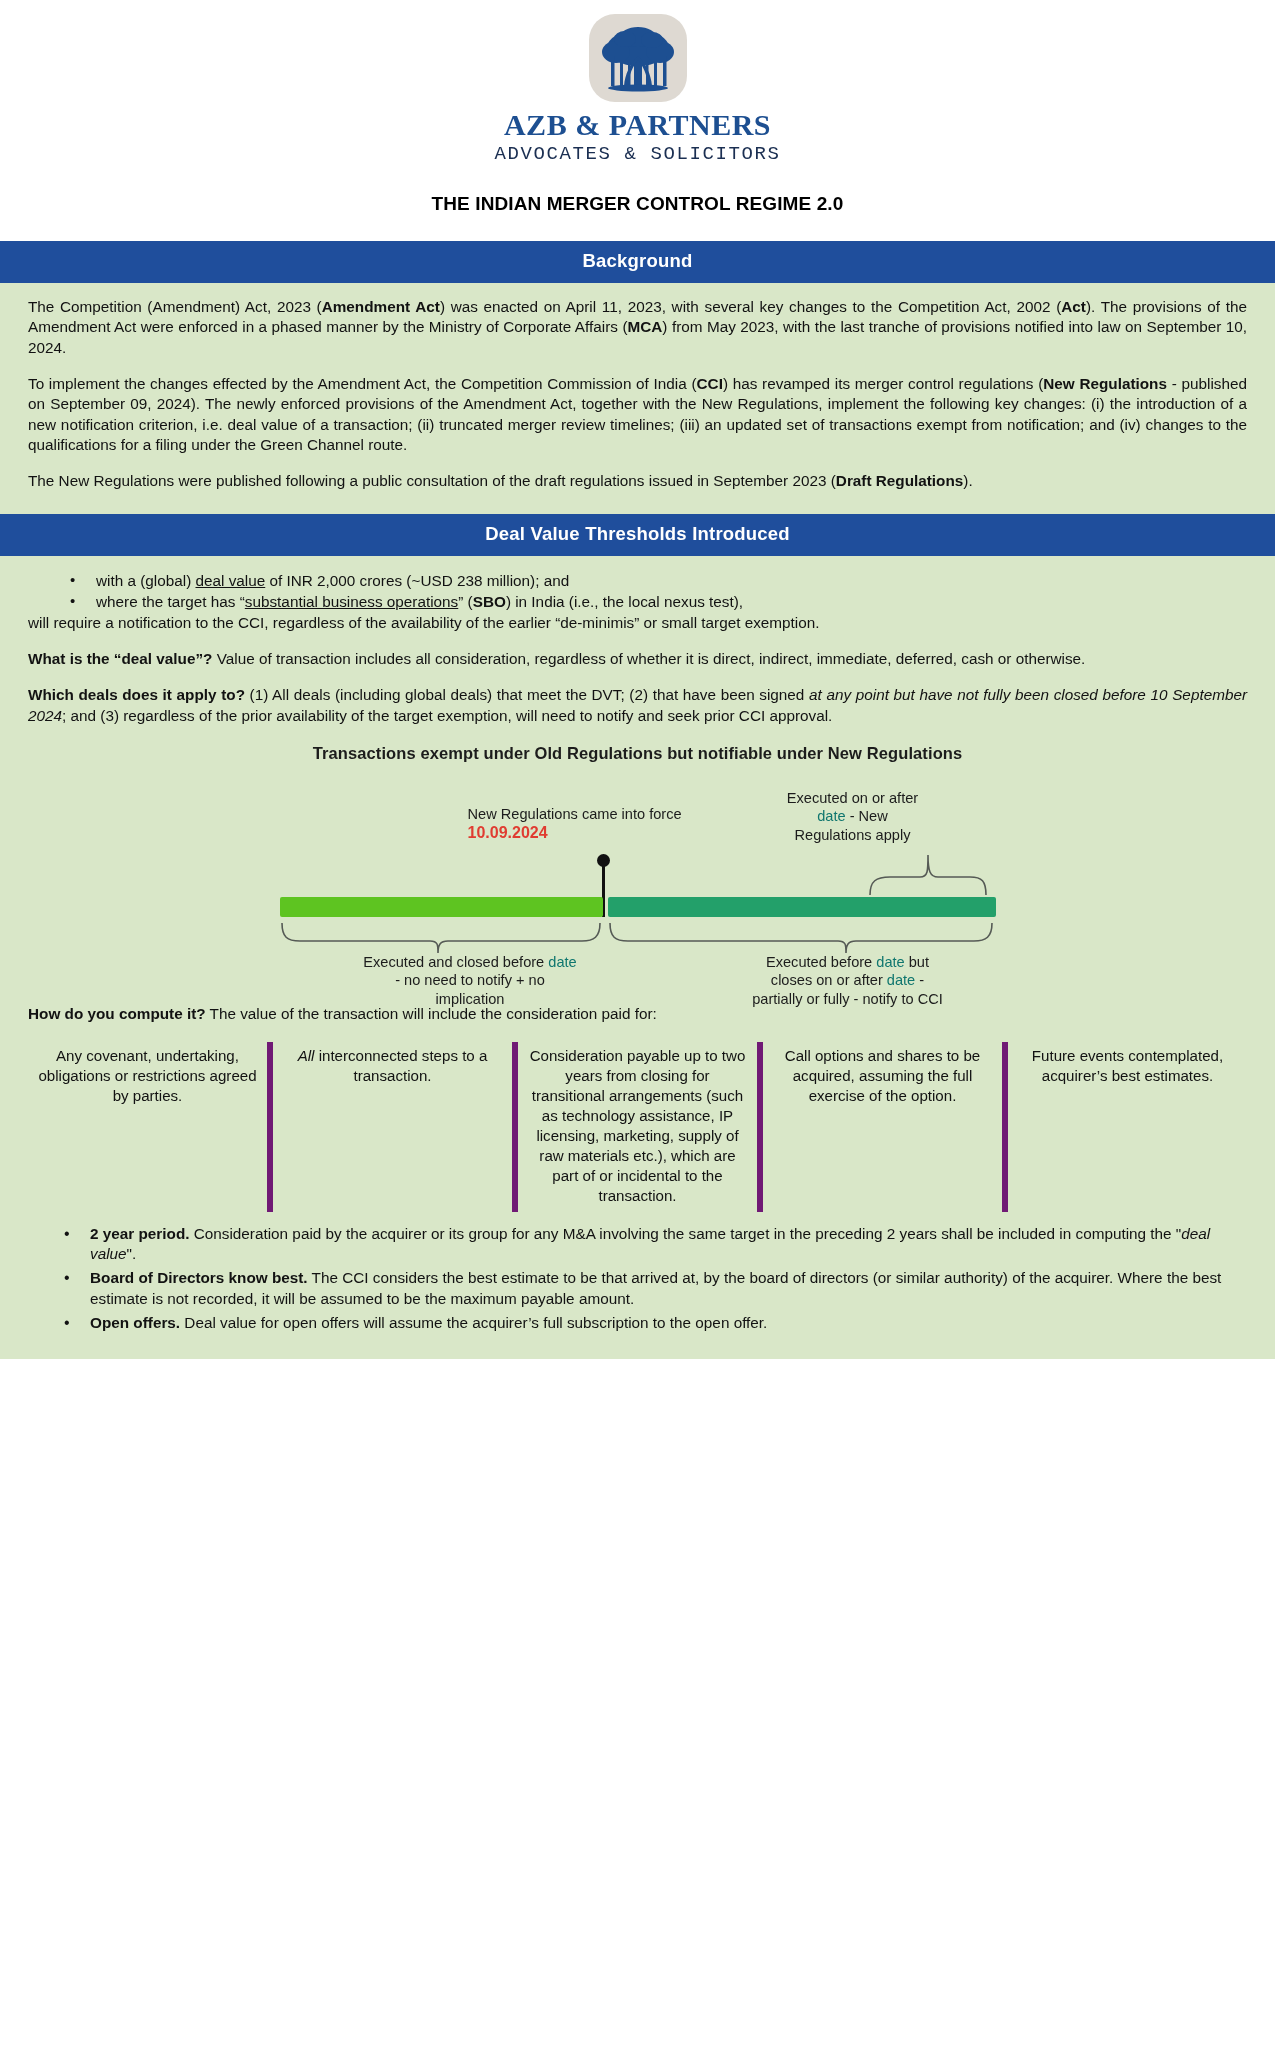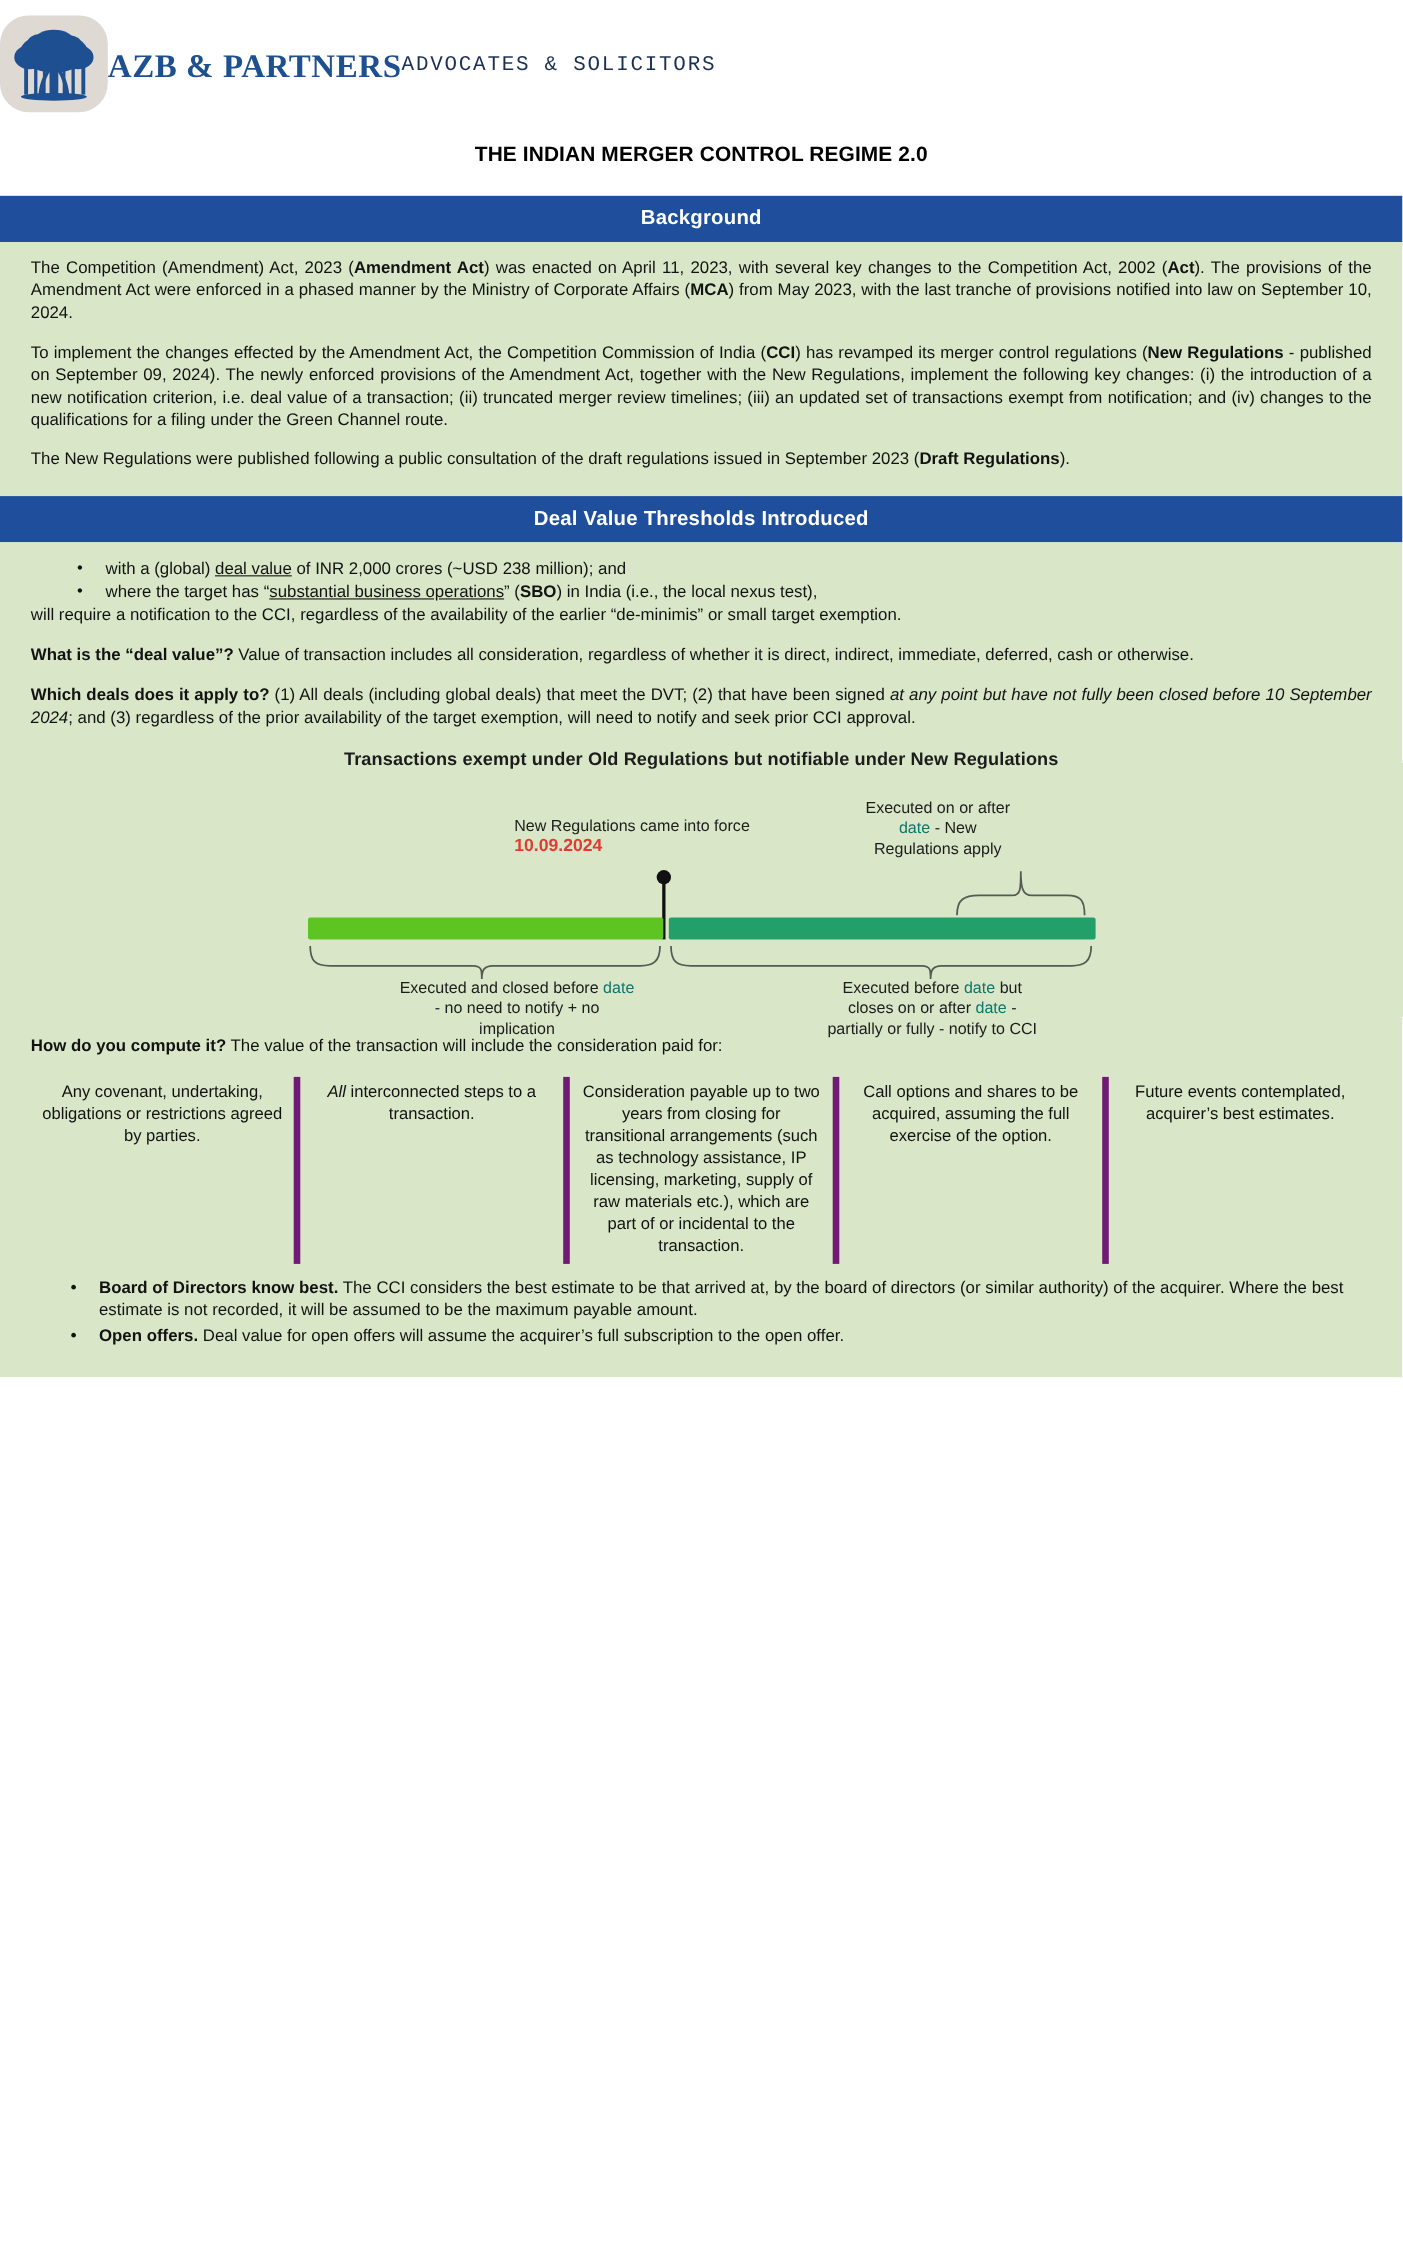--- a/index.html
+++ b/index.html
@@ -14,21 +14,21 @@
     color: #111111;
     position: relative;
     overflow: hidden;
   }
 
   
   .logo-wrap {
     width: 100%;
     padding-top: 14px;
     display: flex;
-    flex-direction: row;
+    flex-direction: column;
     align-items: center;
     background: #ffffff;
   }
   .logo-mark {
     width: 98px;
     height: 88px;
     border-radius: 26px;
     background: #ded9d2;
     display: flex;
     align-items: flex-end;
@@ -350,17 +350,18 @@
   <div class="compute-table">
     <div class="ct-col">Any covenant, undertaking, obligations or restrictions agreed by parties.</div>
     <div class="ct-col"><i>All</i><span> interconnected steps to a transaction.</span></div>
     <div class="ct-col">Consideration payable up to two years from closing for transitional arrangements  (such as technology assistance, IP licensing, marketing, supply of raw materials etc.), which are part of or incidental to the transaction.</div>
     <div class="ct-col">Call options and shares to be acquired, assuming the full exercise of the option.</div>
     <div class="ct-col">Future events contemplated, acquirer’s best estimates.</div>
   </div>
 
 
   <ul class="guide">
+    <li><b>2 year period.</b><span> Consideration paid by the acquirer or its group for any M&amp;A involving the same target in the preceding 2 years shall be included in computing the "</span><i>deal value</i><span>".</span></li>
     <li><b>Board of Directors know best.</b><span> The CCI considers the best estimate to be that arrived at, by the board of directors (or similar authority) of the acquirer. Where the best estimate is not recorded, it will be assumed to be the maximum payable amount.</span></li>
     <li><b>Open offers.</b><span> Deal value for open offers will assume the acquirer’s full subscription to the open offer.</span></li>
   </ul>
 
 </div>
 
 </body></html>

